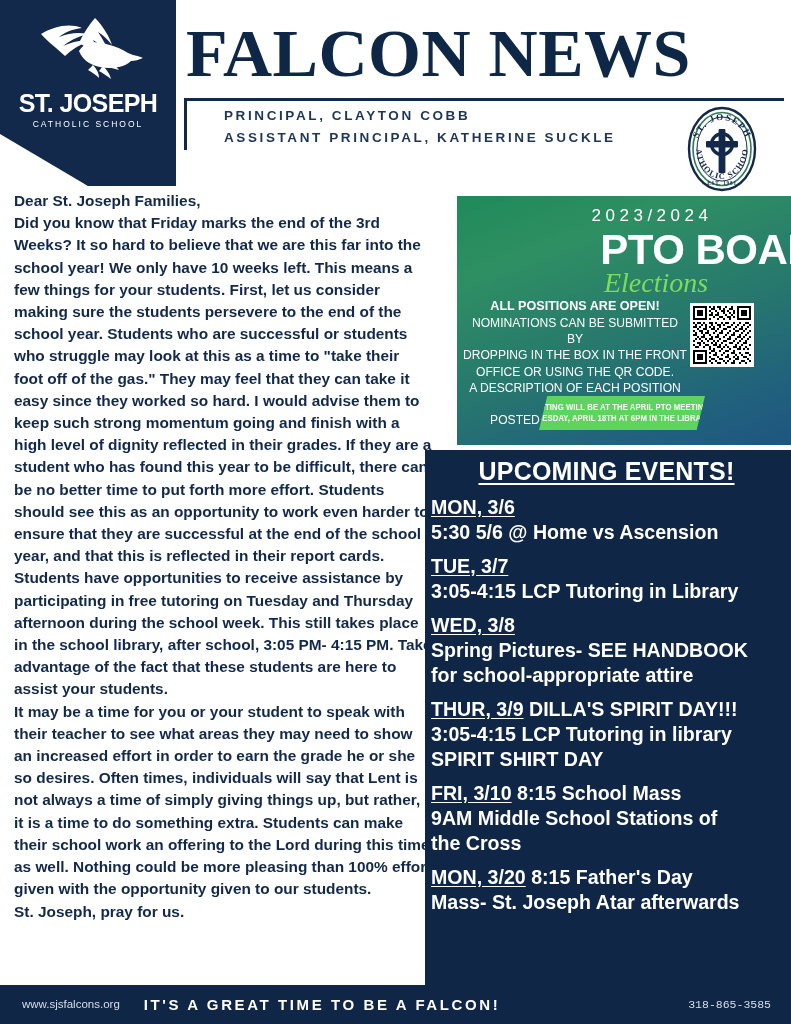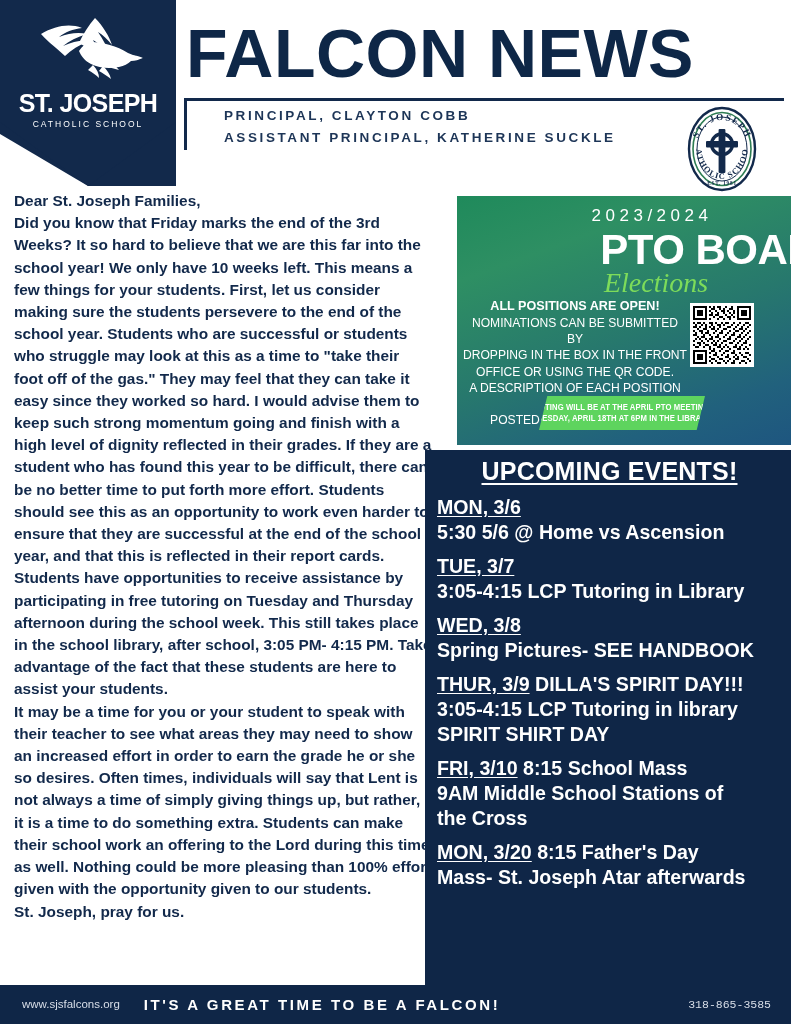--- a/index.html
+++ b/index.html
@@ -80,21 +80,21 @@
   
   #masthead-title {
     position: absolute;
     left: 186px; top: 10px;
     width: 598px;
     color: #0e2747;
     font-size: 68px;
     font-weight: bold;
     letter-spacing: 0.5px;
     line-height: 86px;
-    font-family: Liberation Sans, sans-serif;
+    font-family: Liberation Serif, serif;
     white-space: nowrap;
   }
   #masthead-rule {
     position: absolute;
     left: 184px; top: 98px;
     width: 600px; height: 3px;
     background: #12294b;
   }
   #masthead-rule-vert {
     position: absolute;
@@ -218,21 +218,21 @@
     transform: scaleX(0.92);
     white-space: nowrap;
   }
 
   
   #events-panel {
     position: absolute;
     left: 425px; top: 450px;
     width: 366px; height: 535px;
     background: #0f2647;
-    padding: 7px 9px 0 12px;
+    padding: 7px 9px 0 6px;
     overflow: hidden;
   }
   #events-heading {
     text-align: center;
     color: #ffffff;
     font-size: 25px;
     font-weight: bold;
     letter-spacing: 0.2px;
     text-decoration: underline;
     text-underline-offset: 3px;
@@ -586,20 +586,21 @@
           <div><span class="event-date">MON, 3/6</span></div>
           <span class="event-line">5:30 5/6 @ Home vs Ascension</span>
         </div>
         <div class="event-block">
           <div><span class="event-date">TUE, 3/7</span></div>
           <span class="event-line">3:05-4:15 LCP Tutoring in Library</span>
         </div>
         <div class="event-block">
           <div><span class="event-date">WED, 3/8</span></div>
           <span class="event-line">Spring Pictures- SEE HANDBOOK</span>
+          <span class="event-line">for school-appropriate attire</span>
         </div>
         <div class="event-block">
           <div><span class="event-date">THUR, 3/9</span><span> DILLA'S SPIRIT DAY!!!</span></div>
           <span class="event-line">3:05-4:15 LCP Tutoring in library</span>
           <span class="event-line">SPIRIT SHIRT DAY</span>
         </div>
         <div class="event-block">
           <div><span class="event-date">FRI, 3/10</span><span> 8:15 School Mass</span></div>
           <span class="event-line">9AM Middle School Stations of</span>
           <span class="event-line">the Cross</span>

